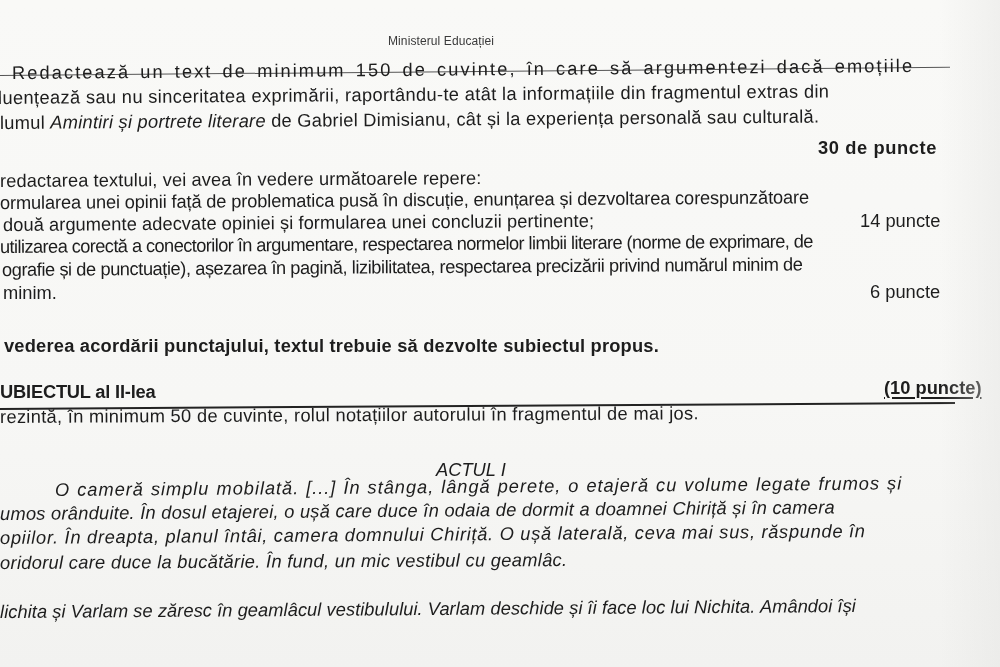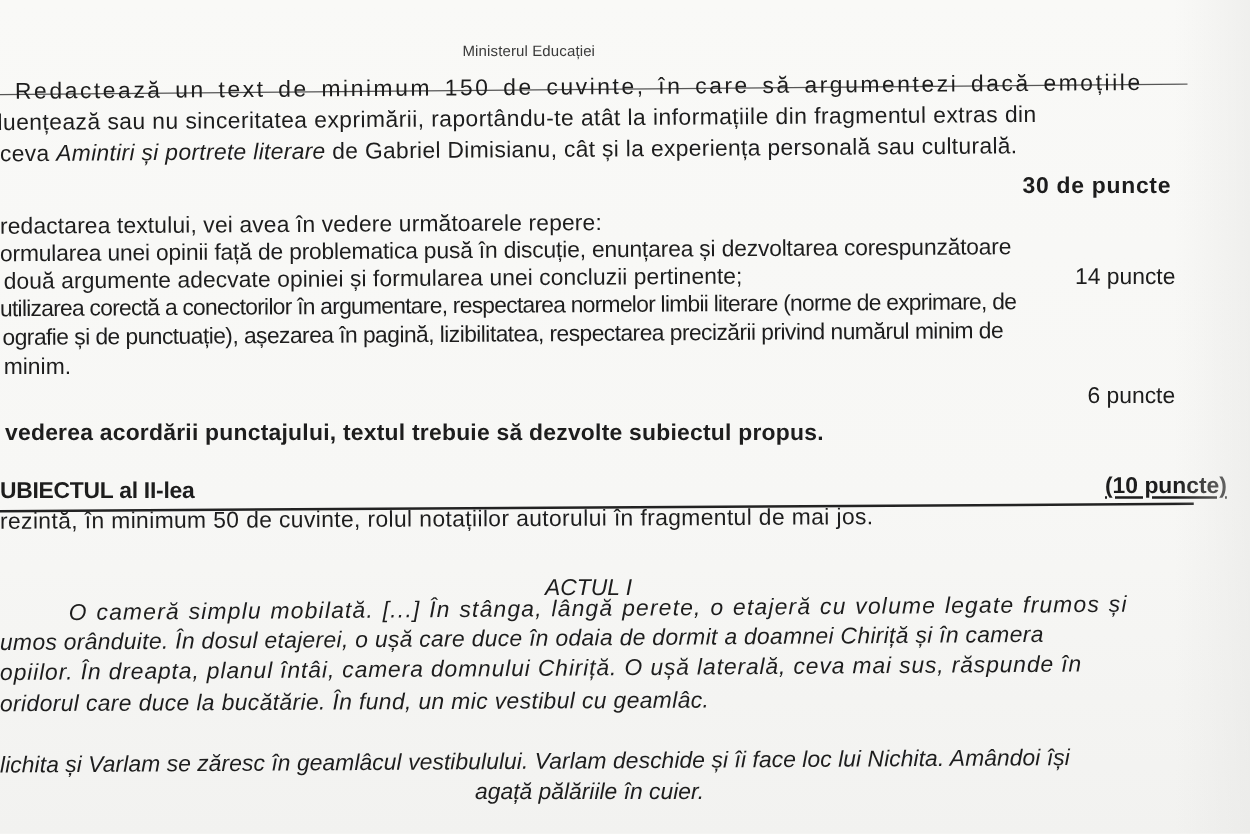--- a/index.html
+++ b/index.html
@@ -61,53 +61,52 @@
       width: 60px; height: 667px;
       background: linear-gradient(90deg, rgba(255,255,255,0) 0%, rgba(230,230,228,0.5) 100%);
       pointer-events: none;
     }
   </style>
 </head>
 <body>
 
 <div class="page">
 
-  <div class="line hdr" style="left:370px; top:34px;">Ministerul Educației</div>
+  <div class="line hdr" style="left:388px; top:34px;">Ministerul Educației</div>
   <div class="hdr-rule"></div>
 
   <div class="line body-text wide" style="left:12px; top:62px; transform: rotate(-0.45deg); letter-spacing:2.05px;">Redactează un text de minimum 150 de cuvinte, în care să argumentezi dacă emoțiile</div>
   <div class="line body-text" style="left:-2px; top:87px; transform: rotate(-0.45deg); letter-spacing:0.35px;">luențează sau nu sinceritatea exprimării, raportându-te atât la informațiile din fragmentul extras din</div>
   <div class="line body-text" style="left:0px; top:112px; transform: rotate(-0.45deg); letter-spacing:0.25px;">
-    <span>ceva </span><span class="i">Amintiri și portrete literare</span><span> de Gabriel Dimisianu, cât și la experiența personală sau culturală.</span>
+    <span>lumul </span><span class="i">Amintiri și portrete literare</span><span> de Gabriel Dimisianu, cât și la experiența personală sau culturală.</span>
   </div>
   <div class="line body-text b" style="left:818px; top:137px; letter-spacing:0.6px;">30 de puncte</div>
 
   <div class="line body-text" style="left:0px; top:170px; transform: rotate(-0.35deg); letter-spacing:0.1px;">redactarea textului, vei avea în vedere următoarele repere:</div>
 
   <div class="line body-text" style="left:0px; top:192px; transform: rotate(-0.4deg); letter-spacing:-0.15px;">ormularea unei opinii față de problematica pusă în discuție, enunțarea și dezvoltarea corespunzătoare</div>
   <div class="line body-text" style="left:3px; top:214px; transform: rotate(-0.4deg); letter-spacing:0.05px;">două argumente adecvate opiniei și formularea unei concluzii pertinente;</div>
   <div class="line body-text" style="left:860px; top:210px;text-align:center;">14 puncte</div>
 
   <div class="line body-text" style="left:0px; top:236px; transform: rotate(-0.4deg); letter-spacing:-0.6px;">utilizarea corectă a conectorilor în argumentare, respectarea normelor limbii literare (norme de exprimare, de</div>
   <div class="line body-text" style="left:2px; top:259px; transform: rotate(-0.4deg); letter-spacing:-0.45px;">ografie și de punctuație), așezarea în pagină, lizibilitatea, respectarea precizării privind numărul minim de</div>
   <div class="line body-text" style="left:3px; top:282px;">minim.</div>
-  <div class="line body-text" style="left:870px; top:281px;margin-top:24px;">6 puncte</div>
+  <div class="line body-text" style="left:870px; top:281px;">6 puncte</div>
 
   <div class="line body-text b" style="left:4px; top:335px; letter-spacing:0.2px;">vederea acordării punctajului, textul trebuie să dezvolte subiectul propus.</div>
 
   <div class="line body-text b" style="left:0px; top:381px; letter-spacing:-0.2px;">UBIECTUL al II-lea</div>
   <div class="line body-text b underline" style="left:842px; top:377px;">(10 puncte)</div>
   <div class="subj-rule"></div>
 
   <div class="line body-text" style="left:0px; top:406px; transform: rotate(-0.3deg); letter-spacing:0.3px;">rezintă, în minimum 50 de cuvinte, rolul notațiilor autorului în fragmentul de mai jos.</div>
 
   <div class="line body-text" style="left:436px; top:459px;font-style:italic;">ACTUL I</div>
 
   <div class="line body-text i" style="left:55px; top:479px; transform: rotate(-0.45deg); letter-spacing:0.95px; word-spacing:1px;">O cameră simplu mobilată. [...] În stânga, lângă perete, o etajeră cu volume legate frumos și</div>
   <div class="line body-text i" style="left:0px; top:503px; transform: rotate(-0.45deg); letter-spacing:0.25px;">umos orânduite. În dosul etajerei, o ușă care duce în odaia de dormit a doamnei Chiriță și în camera</div>
   <div class="line body-text i" style="left:0px; top:527px; transform: rotate(-0.45deg); letter-spacing:0.7px;">opiilor. În dreapta, planul întâi, camera domnului Chiriță. O ușă laterală, ceva mai sus, răspunde în</div>
   <div class="line body-text i" style="left:0px; top:552px; transform: rotate(-0.3deg); letter-spacing:0.3px;">oridorul care duce la bucătărie. În fund, un mic vestibul cu geamlâc.</div>
 
   <div class="line body-text i" style="left:0px; top:601px; transform: rotate(-0.4deg); letter-spacing:0.05px;">lichita și Varlam se zăresc în geamlâcul vestibulului. Varlam deschide și îi face loc lui Nichita. Amândoi își</div>
-  <div class="line body-text i" style="left:380px; top:622px;">agață pălăriile în cuier.</div>
 
   <div class="shade"></div>
 </div>
 
 </body></html>

